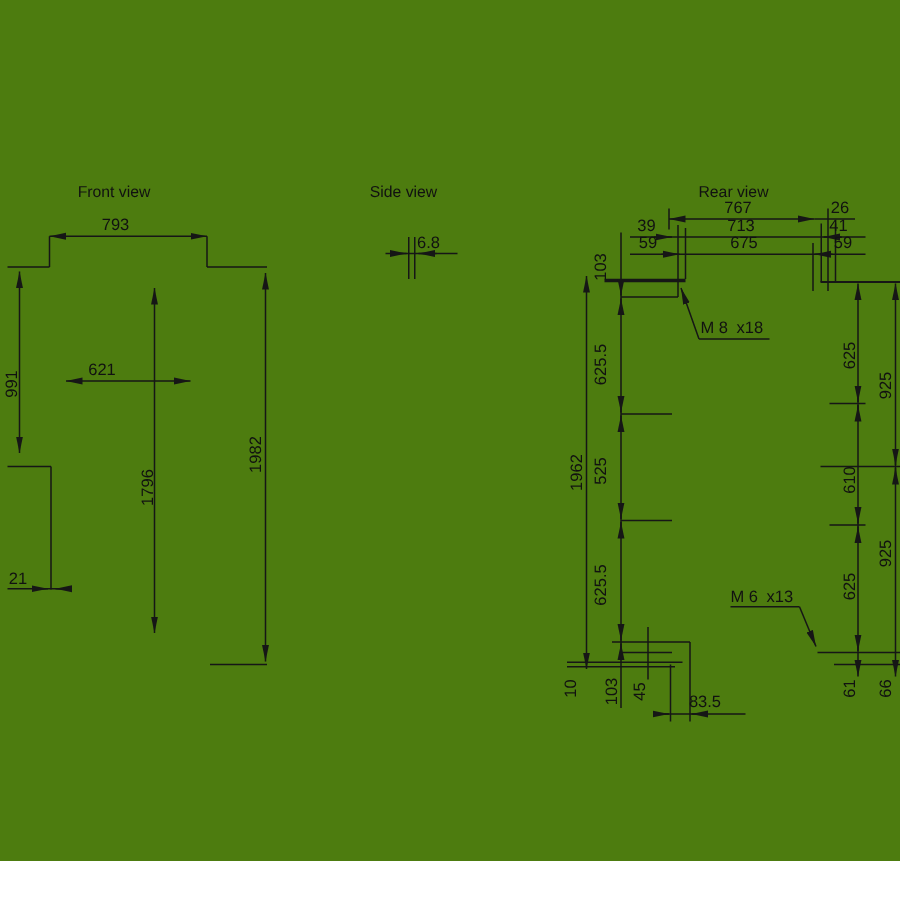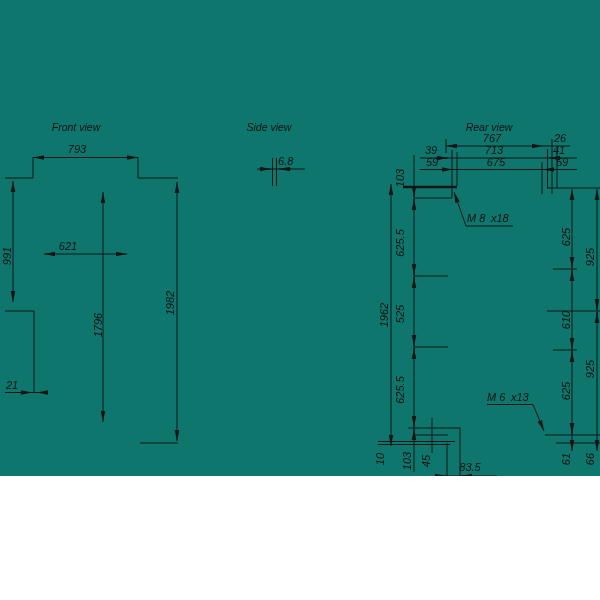--- a/index.html
+++ b/index.html
@@ -1,16 +1,16 @@
 <!DOCTYPE html>
 <html><head>
 <meta charset="utf-8">
 <style>
   html,body{margin:0;padding:0;background:#ffffff;}
-  .stage{position:relative;width:600px;height:476px;background:#0f766e;overflow:hidden;font-style:italic;}
+  .stage{position:relative;width:600px;height:574px;background:#4d7c0f;overflow:hidden;}
   svg{display:block;}
   .ln{stroke:#161616;stroke-width:1;fill:none;}
   .thk{stroke-width:2.4;}
   .med{stroke-width:1.2;}
   .dim{font-family:"Liberation Sans",sans-serif;font-size:11px;fill:#111;}
   .ttl{font-family:"Liberation Sans",sans-serif;font-size:10.5px;fill:#111;}
 </style>
 </head>
 <body>
 

